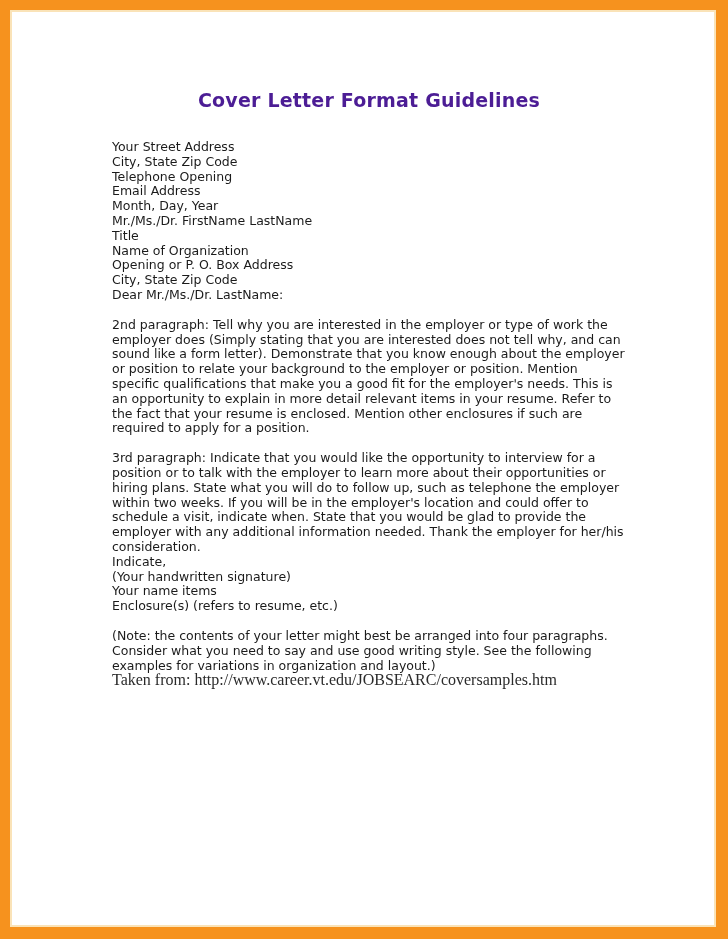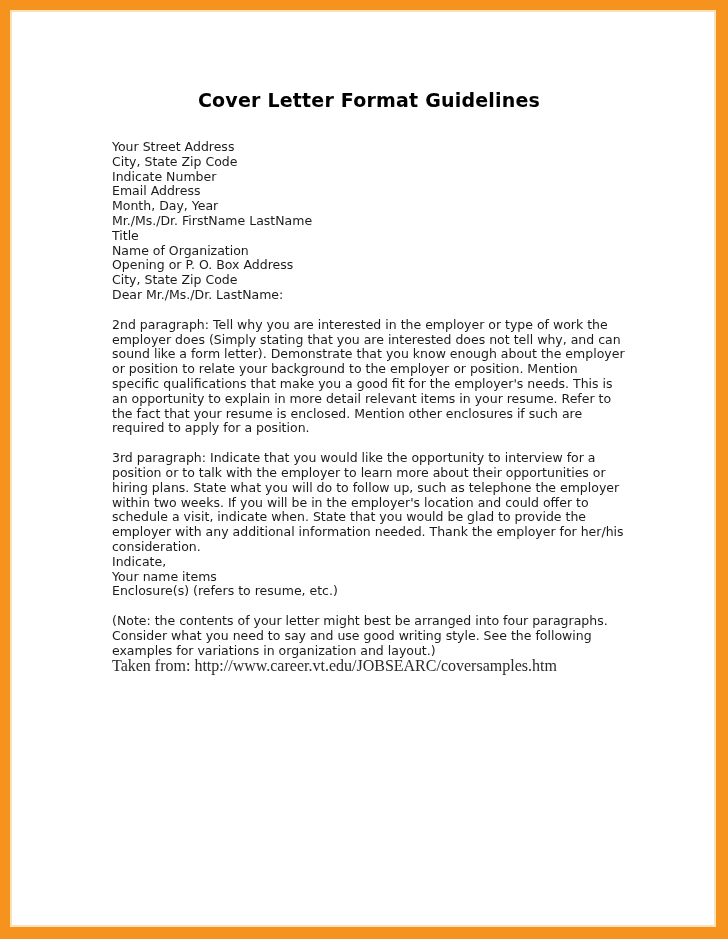--- a/index.html
+++ b/index.html
@@ -30,21 +30,21 @@
     color: #1B1B1B;
     font-size: 12.5px;
     line-height: 14.8px;
   }
   .doc-title {
     margin: 76px 0 0 0;
     text-align: center;
     font-size: 19px;
     line-height: 24px;
     font-weight: bold;
-    color: #000000;
+    color: #4c1d95;
     letter-spacing: 0.2px;
   }
   .block {
     margin: 0 0 0 0;
   }
   .block.first-after-title {
     margin-top: 28px;
   }
   .line {
     display: block;
@@ -65,21 +65,21 @@
 <body>
 
 <div class="page">
   <div class="content">
 
     <h1 class="doc-title">Cover Letter Format Guidelines</h1>
 
     <div class="block first-after-title">
       <span class="line">Your Street Address</span>
       <span class="line">City, State Zip Code</span>
-      <span class="line">Indicate Number</span>
+      <span class="line">Telephone Opening</span>
       <span class="line">Email Address</span>
     </div>
 
     <div class="block">Month, Day, Year</div>
 
     <div class="block">
       <span class="line">Mr./Ms./Dr. FirstName LastName</span>
       <span class="line">Title</span>
       <span class="line">Name of Organization</span>
       <span class="line">Opening or P. O. Box Address</span>
@@ -88,20 +88,21 @@
 
     <div class="block">Dear Mr./Ms./Dr. LastName:</div>
 
 
     <p class="para">2nd paragraph: Tell why you are interested in the employer or type of work the employer does (Simply stating that you are interested does not tell why, and can sound like a form letter). Demonstrate that you know enough about the employer or position to relate your background to the employer or position. Mention specific qualifications that make you a good fit for the employer's needs. This is an opportunity to explain in more detail relevant items in your resume. Refer to the fact that your resume is enclosed. Mention other enclosures if such are required to apply for a position.</p>
 
     <p class="para">3rd paragraph: Indicate that you would like the opportunity to interview for a position or to talk with the employer to learn more about their opportunities or hiring plans. State what you will do to follow up, such as telephone the employer within two weeks. If you will be in the employer's location and could offer to schedule a visit, indicate when. State that you would be glad to provide the employer with any additional information needed. Thank the employer for her/his consideration.</p>
 
     <div class="block">Indicate,</div>
 
+    <div class="block">(Your handwritten signature)</div>
 
     <div class="block">Your name items</div>
 
     <div class="block">Enclosure(s) (refers to resume, etc.)</div>
 
     <p class="para">(Note: the contents of your letter might best be arranged into four paragraphs. Consider what you need to say and use good writing style. See the following examples for variations in organization and layout.)</p>
 
     <div class="source-line">Taken from: http://www.career.vt.edu/JOBSEARC/coversamples.htm</div>
 
   </div>

